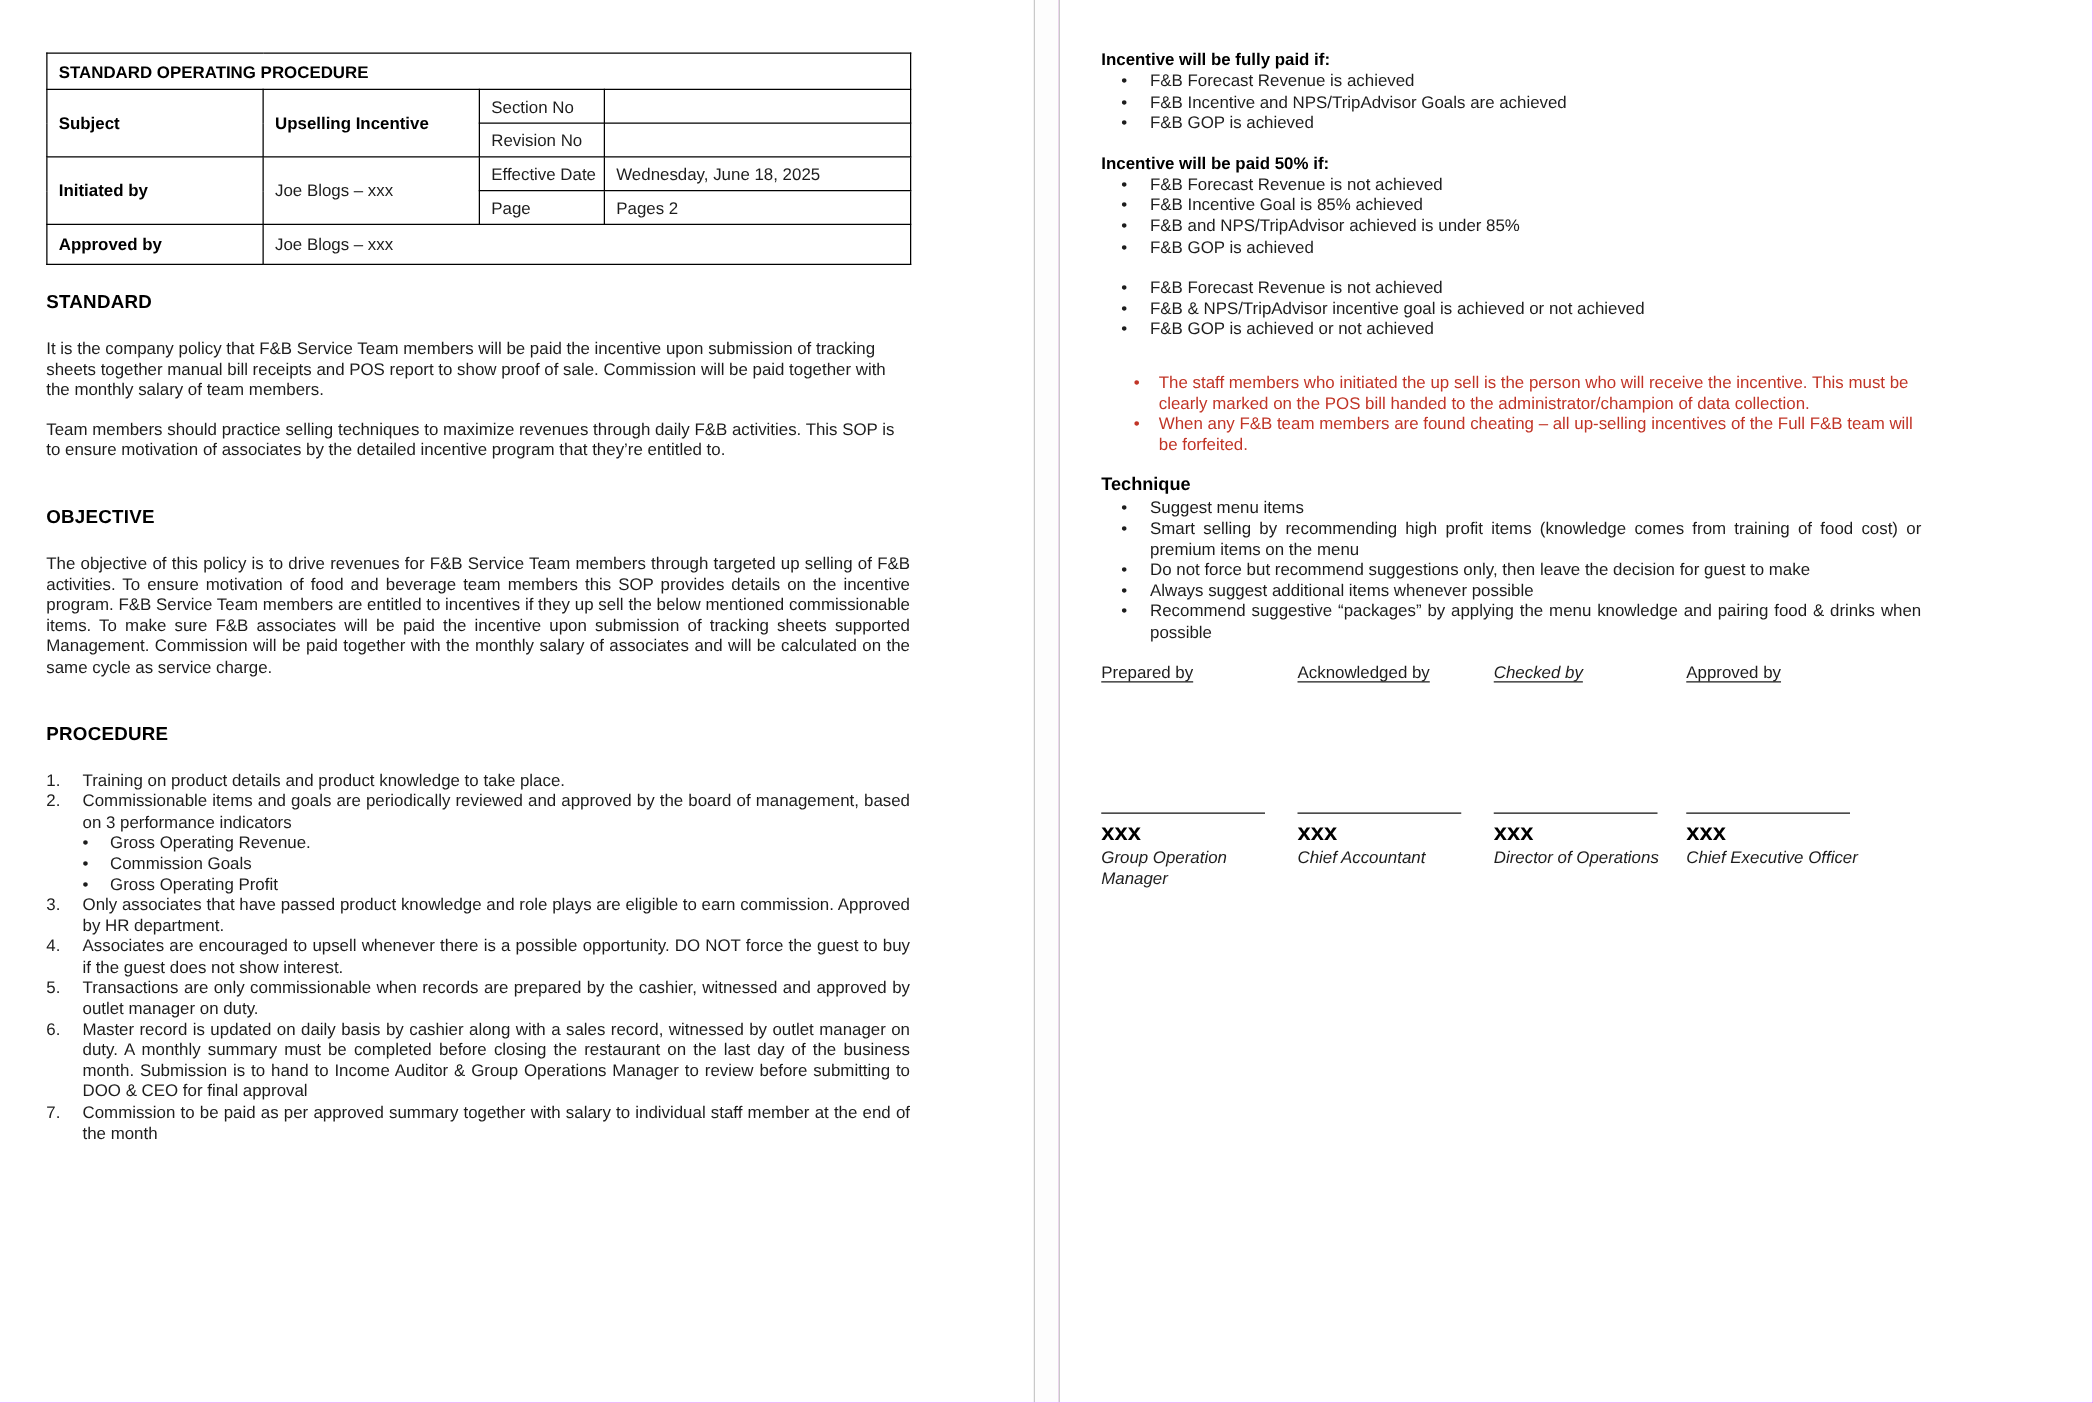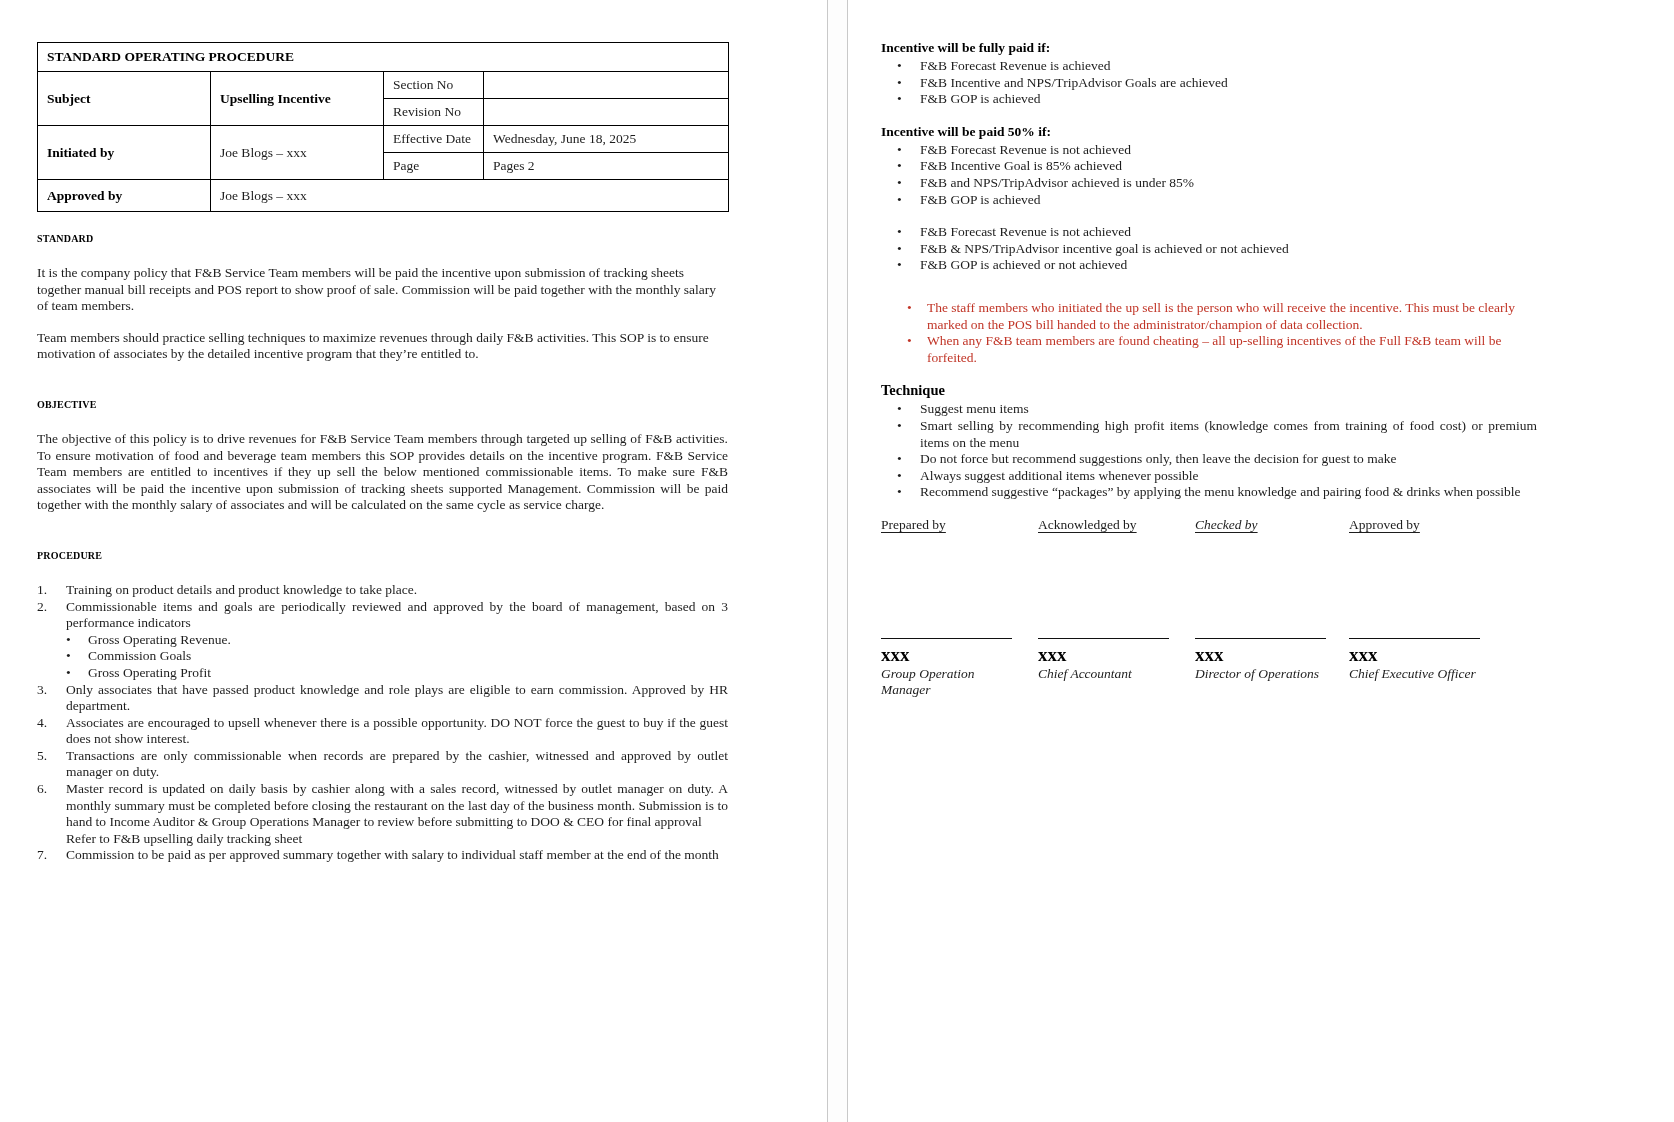--- a/index.html
+++ b/index.html
@@ -1,18 +1,18 @@
 <!DOCTYPE html>
 <html><head>
 <meta charset="utf-8">
 <style>
   html,body { margin:0; padding:0; background:#ffffff; }
   .canvas {
     position:relative; width:1674px; height:1122px; background:#d946ef;
-    font-family:Liberation Serif, serif; color:#1d1d1d; overflow:hidden;
+    font-family:Liberation Sans, sans-serif; color:#1d1d1d; overflow:hidden;
   }
   
   .page-left {
     position:absolute; left:0; top:0; width:828px; height:1122px;
     box-sizing:border-box; border-right:1px solid #c9c9c9;
     padding:42px 99px 0 37px; background:#fff;
   }
   .page-gap { position:absolute; left:828px; top:0; width:19px; height:1122px; background:#fdfdfd; }
   .page-right {
     position:absolute; left:847px; top:0; width:827px; height:1122px;
@@ -27,21 +27,21 @@
     border:1.5px solid #000; padding:2px 9px; font-size:13.5px;
     vertical-align:middle; color:#1d1d1d; overflow:hidden; white-space:nowrap;
   }
   table.sop td.b { font-weight:bold; color:#000; }
   table.sop tr.r-title td { height:24px; }
   table.sop tr.r-mid td { height:22px; }
   table.sop tr.r-last td { height:27px; }
   td.small-val { font-size:10.5px; }
 
   
-  .l-heading { font-size:10px; font-weight:bold; color:#000; margin:34px 0 21px 0; letter-spacing:.2px; }
+  .l-heading { font-size:15px; font-weight:bold; color:#000; margin:34px 0 21px 0; letter-spacing:.2px; }
   .l-heading.first { margin-top:21px; }
   .body-p { font-size:13.5px; line-height:16.6px; margin:0 0 15px 0; }
   .body-p.just { text-align:justify; }
 
   .num-item { display:flex; font-size:13.5px; line-height:16.6px; text-align:justify; margin:0; }
   .num-col { width:29px; flex:none; }
   .num-txt { flex:1; }
   .sub-bullet { display:flex; margin-left:29px; font-size:13.5px; line-height:16.6px; }
   .sub-dot { width:22px; flex:none; }
 
@@ -155,24 +155,20 @@
     </div>
     <div class="num-item">
       <span class="num-col">5.</span>
       <span class="num-txt">Transactions are only commissionable when records are prepared by the cashier, witnessed and approved by outlet manager on duty.</span>
     </div>
     <div class="num-item">
       <span class="num-col">6.</span>
       <span class="num-txt">Master record is updated on daily basis by cashier along with a sales record, witnessed by outlet manager on duty. A monthly summary must be completed before closing the restaurant on the last day of the business month. Submission is to hand to Income Auditor &amp; Group Operations Manager to review before submitting to DOO &amp; CEO for final approval</span>
     </div>
     <div class="num-item">
-      <span class="num-col"></span>
-      <span class="num-txt" style="text-align:left">Refer to F&amp;B upselling daily tracking sheet</span>
-    </div>
-    <div class="num-item">
       <span class="num-col">7.</span>
       <span class="num-txt">Commission to be paid as per approved summary together with salary to individual staff member at the end of the month</span>
     </div>
   </div>
 
   <div class="page-gap"></div>
 
   <div class="page-right">
     <div class="right-inner">
 

